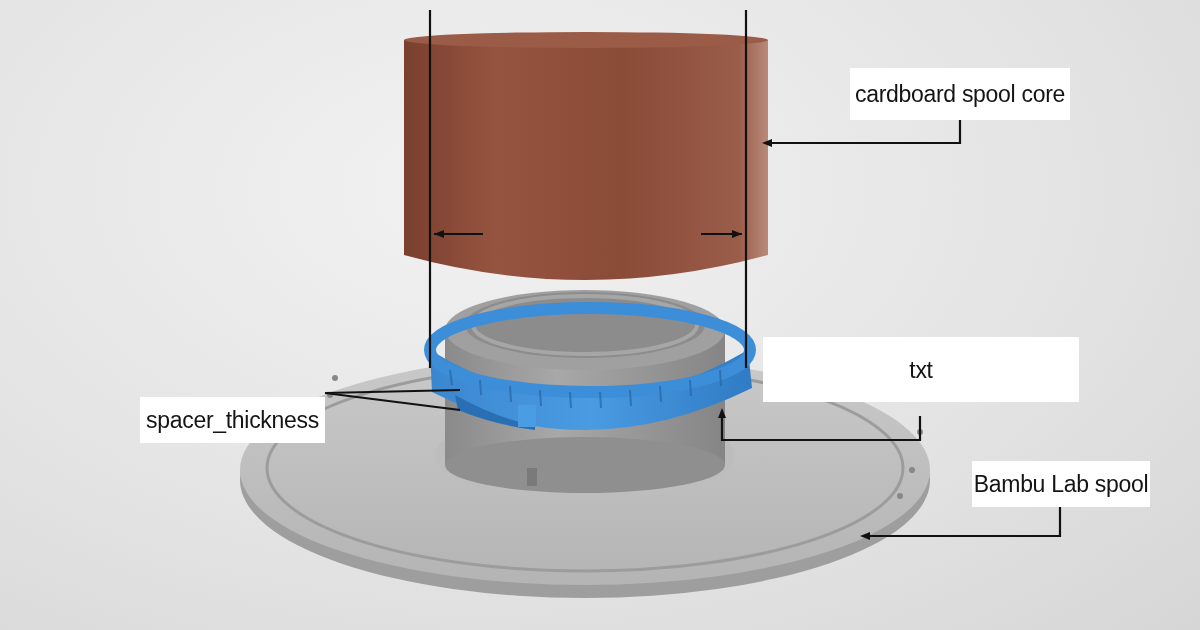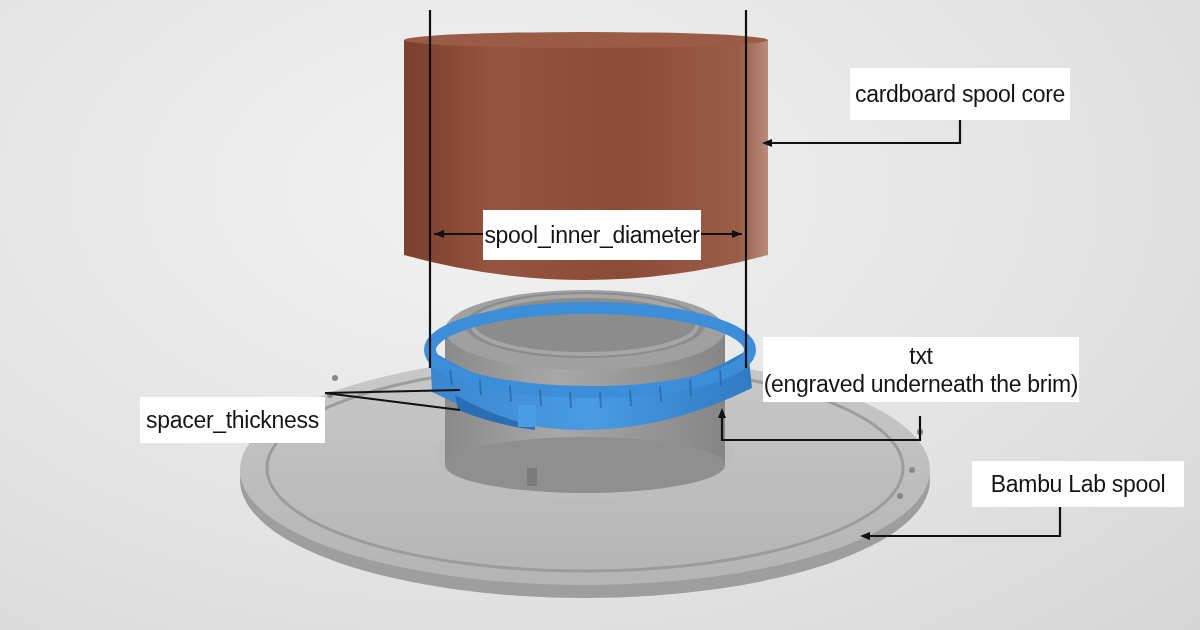--- a/index.html
+++ b/index.html
@@ -5,21 +5,21 @@
     html, body { margin: 0; padding: 0; }
     body { width: 1200px; height: 630px; overflow: hidden; font-family: "DejaVu Sans", sans-serif; }
     .stage { position: relative; width: 1200px; height: 630px; background: radial-gradient(ellipse at 40% 30%, #f2f2f2 0%, #e3e3e3 60%, #d6d6d6 100%); overflow: hidden; }
     svg.scene { position: absolute; left: 0; top: 0; }
     .label { position: absolute; background: #ffffff; color: #141414; font-family: "Liberation Sans Narrow", "Liberation Sans", sans-serif; font-size: 23px; line-height: 28px; text-align: right; display: flex; flex-direction: column; align-items: center; justify-content: center; letter-spacing: -0.3px; }
     .label span { display: block; }
     #lbl-core { left: 850px; top: 68px; width: 220px; height: 52px; }
     #lbl-diam { left: 483px; top: 210px; width: 218px; height: 50px; }
     #lbl-spacer { left: 140px; top: 370px; width: 185px; height: 46px; margin-top: 27px; }
     #lbl-txt { left: 763px; top: 337px; width: 316px; height: 65px; }
-    #lbl-bambu { left: 972px; top: 461px; width: 212px; height: 46px; }
+    #lbl-bambu { left: 972px; top: 461px; width: 178px; height: 46px; }
   </style>
 </head>
 <body>
 
 <div class="stage">
   <svg class="scene" width="1200" height="630" viewBox="0 0 1200 630">
     <defs>
       <linearGradient id="coreGrad" x1="0" x2="1" y1="0" y2="0">
         <stop offset="0" stop-color="#7a3f2e"></stop>
         <stop offset="0.25" stop-color="#95543f"></stop>
@@ -104,26 +104,22 @@
       <polygon points="742,234 732,230 732,238"></polygon>
       <polygon points="762,143 772,139 772,147"></polygon>
       <polygon points="722,408 718,418 726,418"></polygon>
       <polygon points="860,536 870,532 870,540"></polygon>
     </g>
   </svg>
 
   <div class="label" id="lbl-core">
     <span>cardboard spool core</span>
   </div>
-  <div class="label" id="lbl-diam">
-    <span>spool_inner_diameter</span>
-  </div>
   <div class="label" id="lbl-spacer">
     <span>spacer_thickness</span>
   </div>
   <div class="label" id="lbl-txt">
     <span>txt</span>
-    <span>(engraved underneath the brim)</span>
   </div>
   <div class="label" id="lbl-bambu">
     <span>Bambu Lab spool</span>
   </div>
 </div>
 
 </body></html>

